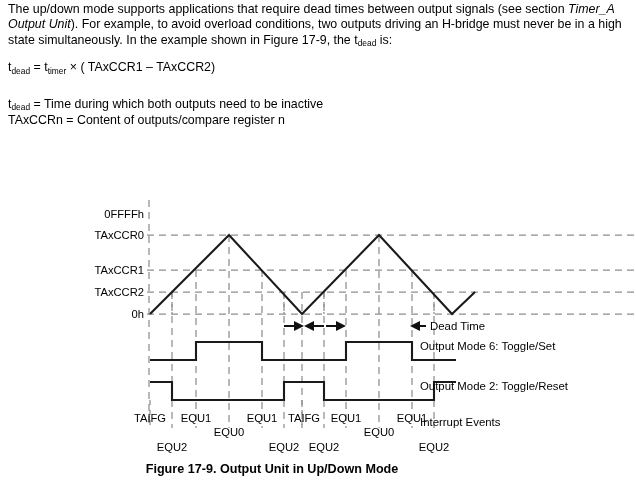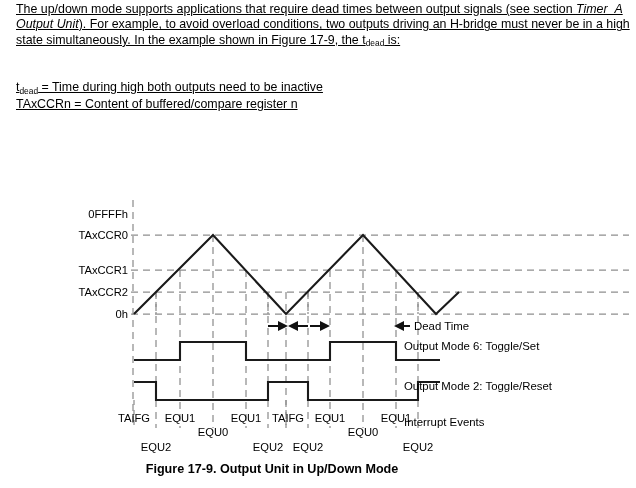--- a/index.html
+++ b/index.html
@@ -21,36 +21,35 @@
   }
   .prose {
     position: absolute;
     left: 4px;
     top: 2px;
     width: 628px;
     font-size: 12.4px;
     line-height: 15.4px;
   }
   p.para {
-    margin: 0 0 0 12px;
-    text-decoration: underline;
+    margin: 0 0 0 4px;
   }
   .gap-sm { height: 9px; }
   .gap-md { height: 11px; }
   .indent { margin-left: 22px; }
   .ital { font-style: italic; }
   sub {
     font-size: 8.4px;
     vertical-align: baseline;
     position: relative;
     top: 2.6px;
   }
   .figwrap {
     position: absolute;
-    left: 0;
+    left: 16px;
     top: 196px;
     width: 564px;
     height: 292px;
   }
   .caption {
     position: absolute;
     left: 0;
     top: 462px;
     width: 544px;
     text-align: center;
@@ -73,31 +72,34 @@
 
 <div class="page">
 
   <div class="prose">
     <p class="para">
       <span>The up/down mode supports applications that require dead times between output signals (see section </span><span class="ital">Timer_A Output Unit</span><span>). For example, to avoid overload conditions, two outputs driving an H-bridge must never be in a high state simultaneously. In the example shown in Figure 17-9, the t</span><sub>dead</sub><span> is:</span>
     </p>
 
     <div class="gap-md"></div>
 
+    <p class="para">
+      <span>t</span><sub>dead</sub><span> = t</span><sub>timer</sub><span> × ( TAxCCR1 – TAxCCR2)</span>
+    </p>
 
     <div class="gap-md"></div>
 
 
     <div class="gap-sm"></div>
 
     <p class="para indent">
-      <span>t</span><sub>dead</sub><span> = Time during high both outputs need to be inactive</span>
+      <span>t</span><sub>dead</sub><span> = Time during which both outputs need to be inactive</span>
     </p>
     <p class="para indent">
-      <span>TAxCCRn = Content of buffered/compare register n</span>
+      <span>TAxCCRn = Content of outputs/compare register n</span>
     </p>
 
     <div class="gap-md"></div>
 
   </div>
 
   <div class="figwrap">
     <svg width="636" height="266" viewBox="0 0 636 266">
 
       <text class="ylab" x="128" y="22">0FFFFh</text>

